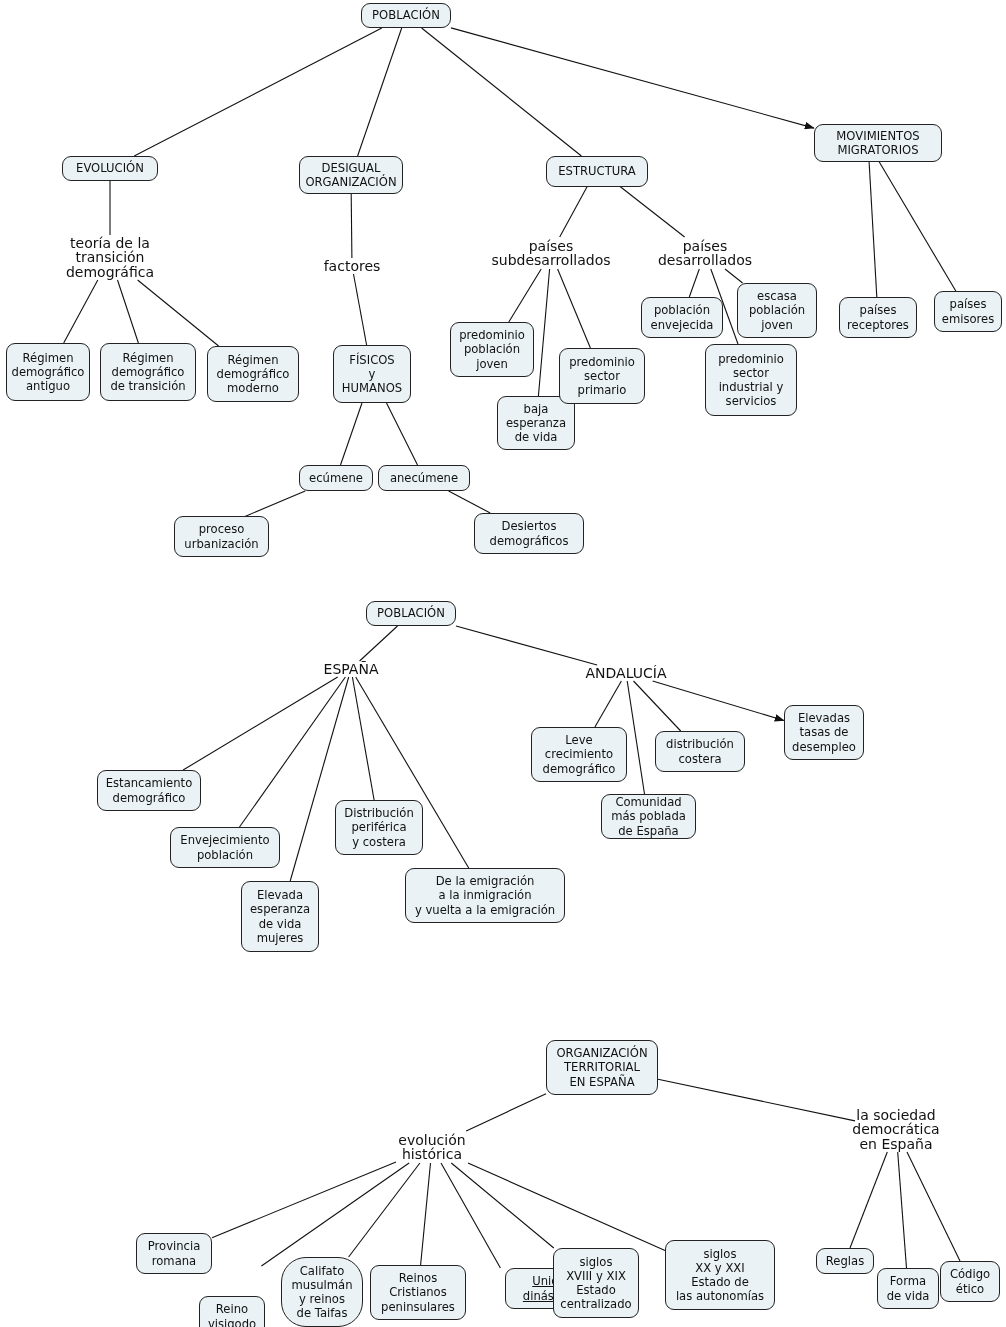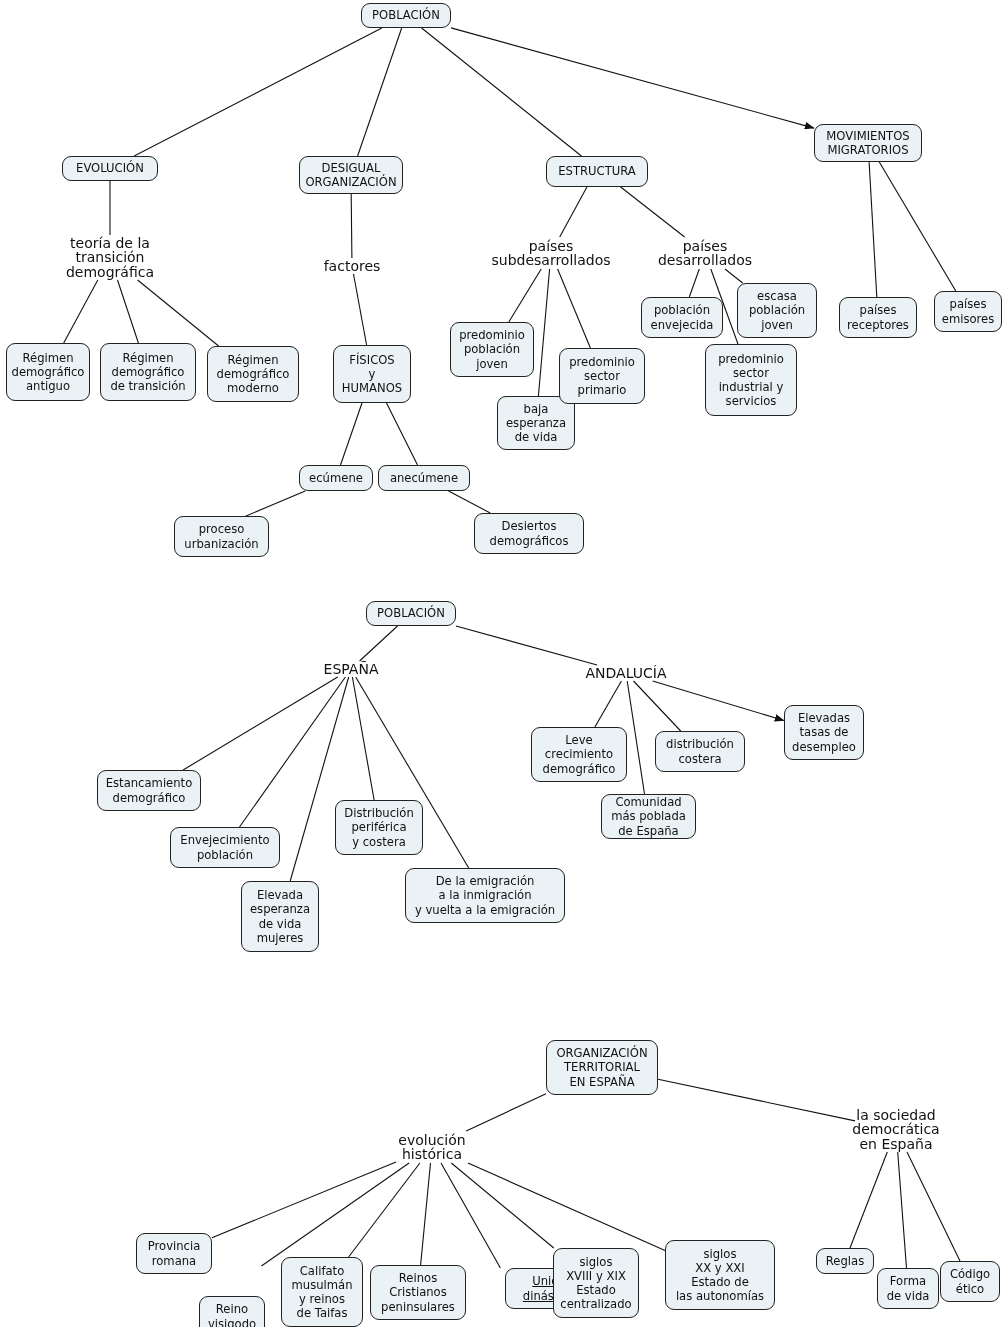--- a/index.html
+++ b/index.html
@@ -97,21 +97,21 @@
         <line x1="897.7" y1="1152.0" x2="906.5" y2="1268.0" stroke="#111111" stroke-width="1.1"></line>
         <line x1="907.0" y1="1152.0" x2="960.0" y2="1261.0" stroke="#111111" stroke-width="1.1"></line>
       </g>
   </svg>
   <div id="node-layer">
       <div class="node" style="left: 361px; top: 3px; width: 90px; height: 25px;">POBLACIÓN</div>
       <div class="node" style="left: 62px; top: 156px; width: 96px; height: 25px;">EVOLUCIÓN</div>
       <div class="node" style="left: 299px; top: 156px; width: 104px; height: 38px;">DESIGUAL
 ORGANIZACIÓN</div>
       <div class="node" style="left: 546px; top: 156px; width: 102px; height: 31px;">ESTRUCTURA</div>
-      <div class="node" style="left: 814px; top: 124px; width: 108px; height: 38px;">MOVIMIENTOS
+      <div class="node" style="left: 814px; top: 124px; width: 128px; height: 38px;">MOVIMIENTOS
 MIGRATORIOS</div>
       <div class="link" style="left: 55px; top: 235px; width: 110px; height: 45px;">teoría de la
 transición
 demográfica</div>
       <div class="link" style="left: 316px; top: 258px; width: 72px; height: 16px;">factores</div>
       <div class="link" style="left: 495px; top: 237px; width: 112px; height: 32px;">países
 subdesarrollados</div>
       <div class="link" style="left: 653px; top: 237px; width: 104px; height: 32px;">países
 desarrollados</div>
       <div class="node" style="left: 6px; top: 343px; width: 84px; height: 58px;">Régimen
@@ -187,21 +187,21 @@
 EN ESPAÑA</div>
       <div class="link" style="left: 396px; top: 1131px; width: 72px; height: 32px;">evolución
 histórica</div>
       <div class="link" style="left: 855px; top: 1107px; width: 82px; height: 45px;">la sociedad
 democrática
 en España</div>
       <div class="node" style="left: 136px; top: 1233px; width: 76px; height: 41px;">Provincia
 romana</div>
       <div class="node" style="left: 199px; top: 1296px; width: 66px; height: 41px;">Reino
 visigodo</div>
-      <div class="node" style="left: 281px; top: 1257px; width: 82px; height: 70px;">Califato
+      <div class="node" style="left: 281px; top: 1257px; width: 82px; height: 70px; border-radius: 25px;">Califato
 musulmán
 y reinos
 de Taifas</div>
       <div class="node" style="left: 370px; top: 1265px; width: 96px; height: 55px;">Reinos
 Cristianos
 peninsulares</div>
       <div class="node u" style="left: 505px; top: 1268px; width: 88px; height: 41px;">Unión
 dinástica</div>
       <div class="node" style="left: 553px; top: 1248px; width: 86px; height: 70px;">siglos
 XVIII y XIX

